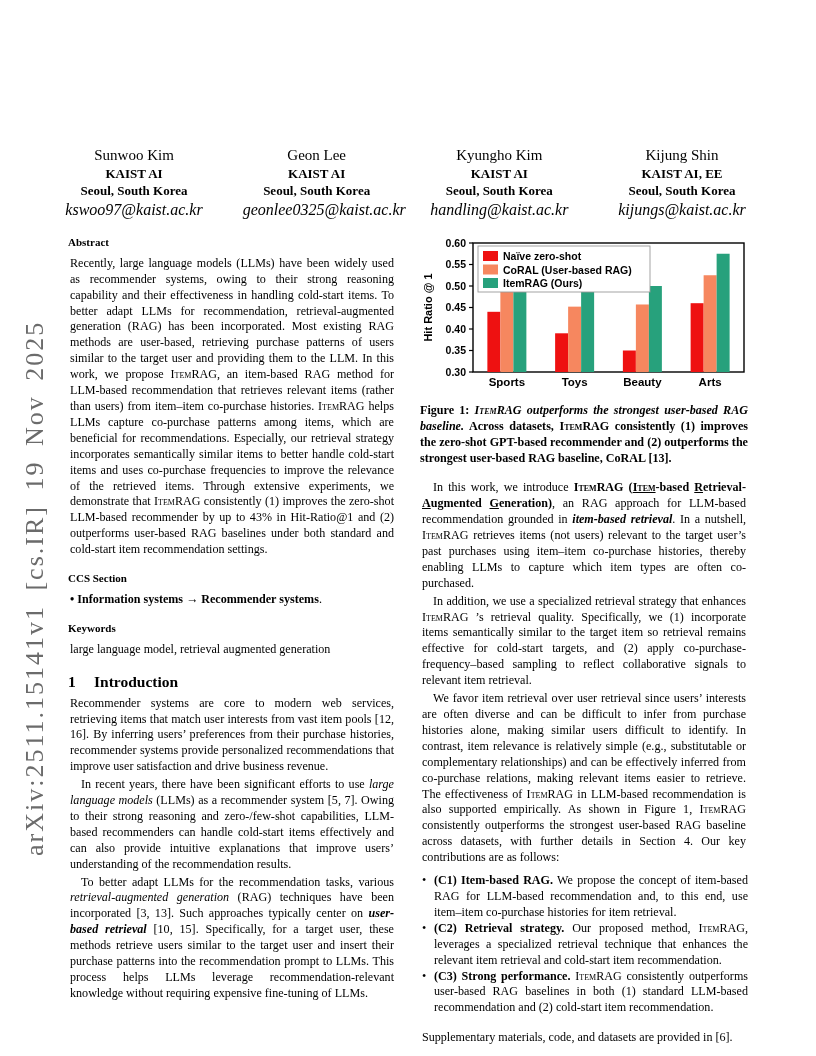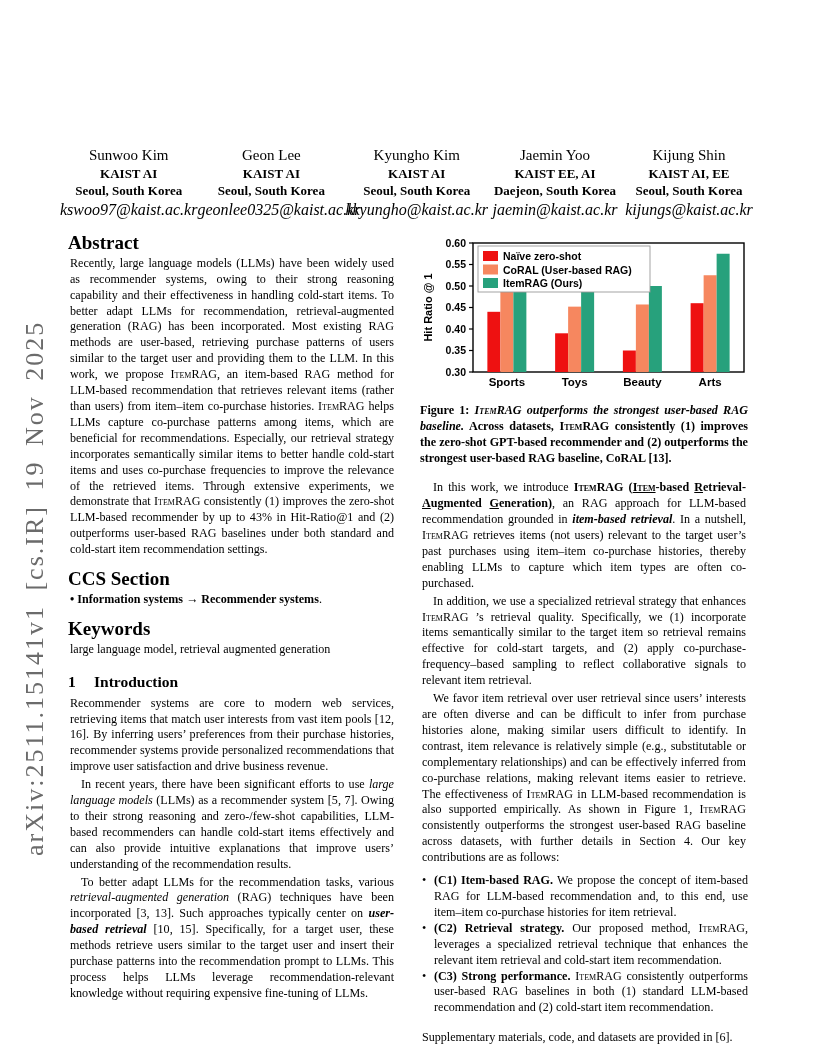--- a/index.html
+++ b/index.html
@@ -28,21 +28,21 @@
   .a-name{font-size:15px;margin-bottom:2px;}
   .a-affil,.a-loc{font-size:13px;line-height:1.25;font-weight:bold;}
   .a-email{font-size:16px;margin-top:2px;font-style:italic;}
   .columns{
     display:flex;gap:24px;padding:0 68px;margin-top:16px;
     font-size:12.1px;line-height:15.9px;
   }
   .col{flex:0 0 328px;width:328px;}
   .col p{margin:2px;text-align:justify;}
   p.ind{text-indent:11px;}
-  h2.hd{font-size:19px;margin:13px 0 5px 0;}
+  h2.hd{font-size:11px;margin:13px 0 5px 0;}
   h2.hd:first-child{margin-top:0;}
   h2.sec{font-size:15.5px;margin:16px 0 6px 0;}
   h2.sec .secnum{display:inline-block;min-width:26px;}
   .rt-b{font-weight:bold;}
   .rt-i{font-style:italic;}
   .rt-c{font-variant:small-caps;}
   .rt-u{text-decoration:underline;}
   figure{margin:0;padding:0;}
   #fig1-svg{display:block;margin:2px auto 0 auto;}
   figcaption{
@@ -77,27 +77,21 @@
     <div class="author">
       <div class="a-name">Geon Lee</div>
       <div class="a-affil">KAIST AI</div>
       <div class="a-loc">Seoul, South Korea</div>
       <div class="a-email">geonlee0325@kaist.ac.kr</div>
     </div>
     <div class="author">
       <div class="a-name">Kyungho Kim</div>
       <div class="a-affil">KAIST AI</div>
       <div class="a-loc">Seoul, South Korea</div>
-      <div class="a-email">kkyungho@kaist.ac.kr</div>
-    </div>
-    <div class="author">
-      <div class="a-name">Jaemin Yoo</div>
-      <div class="a-affil">KAIST EE, AI</div>
-      <div class="a-loc">Daejeon, South Korea</div>
-      <div class="a-email">jaemin@kaist.ac.kr</div>
+      <div class="a-email">handling@kaist.ac.kr</div>
     </div>
     <div class="author">
       <div class="a-name">Kijung Shin</div>
       <div class="a-affil">KAIST AI, EE</div>
       <div class="a-loc">Seoul, South Korea</div>
       <div class="a-email">kijungs@kaist.ac.kr</div>
     </div>
   </div>
 
   <div class="columns">

